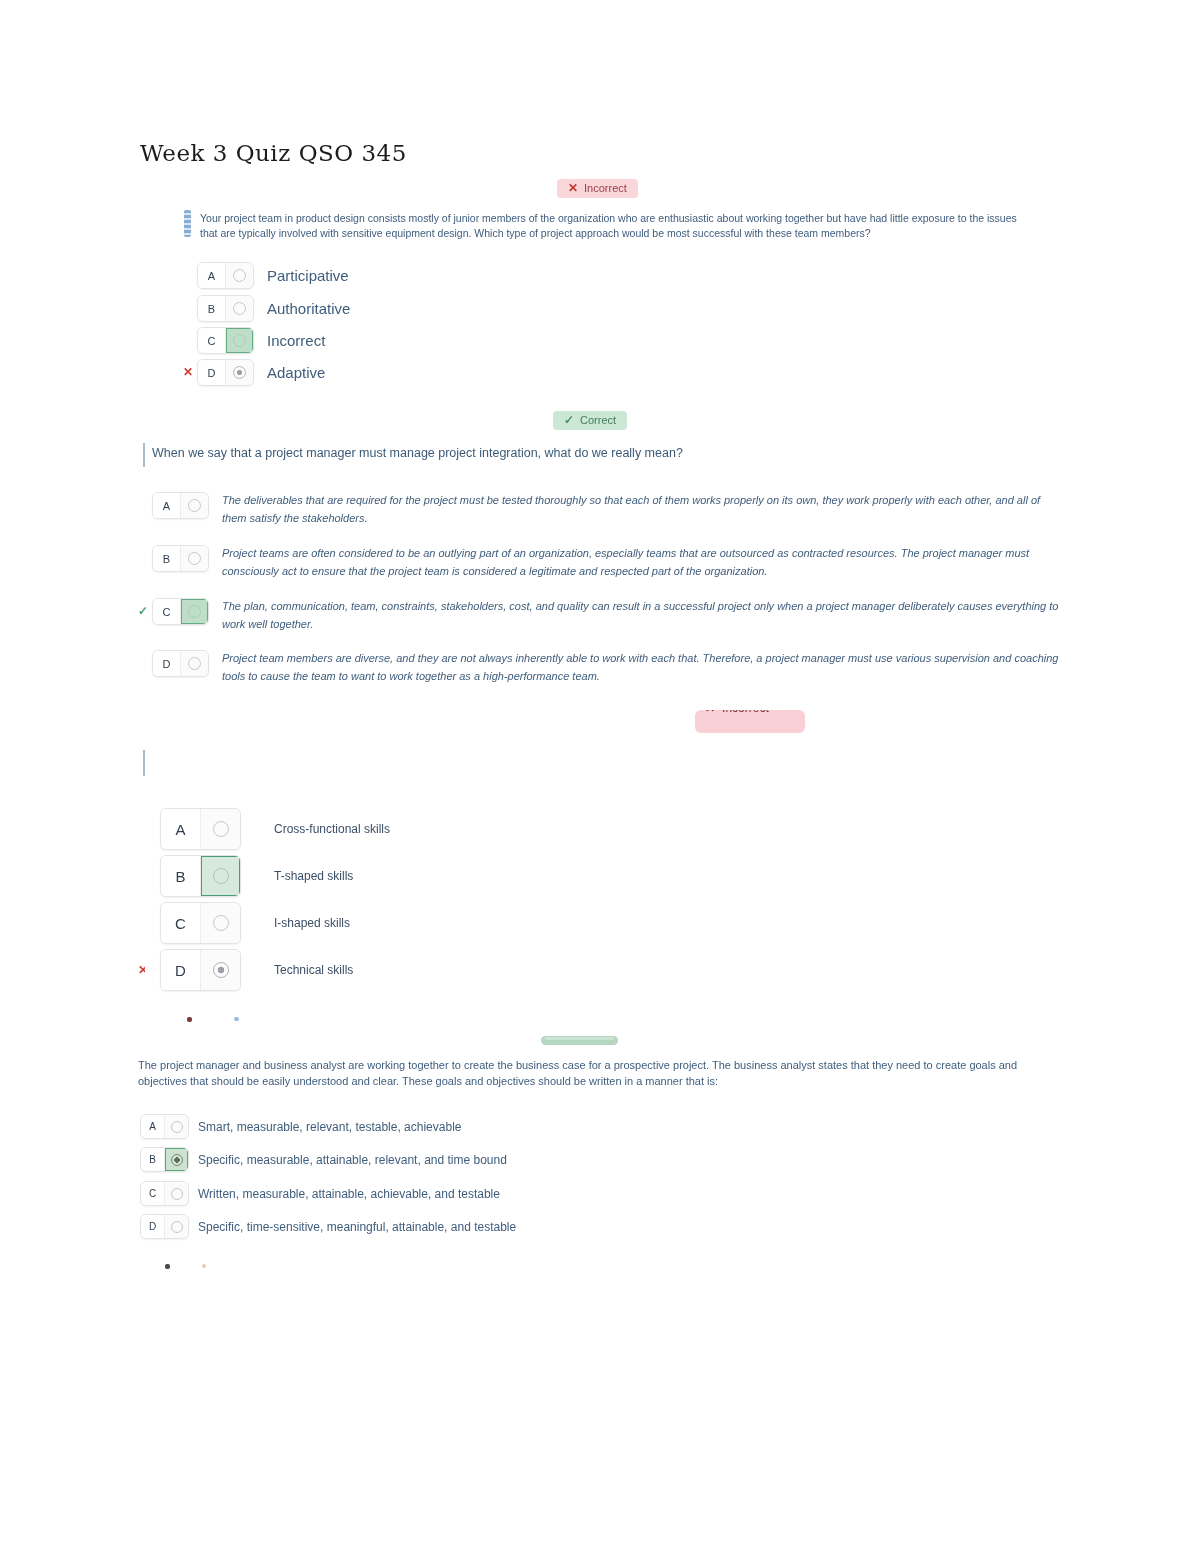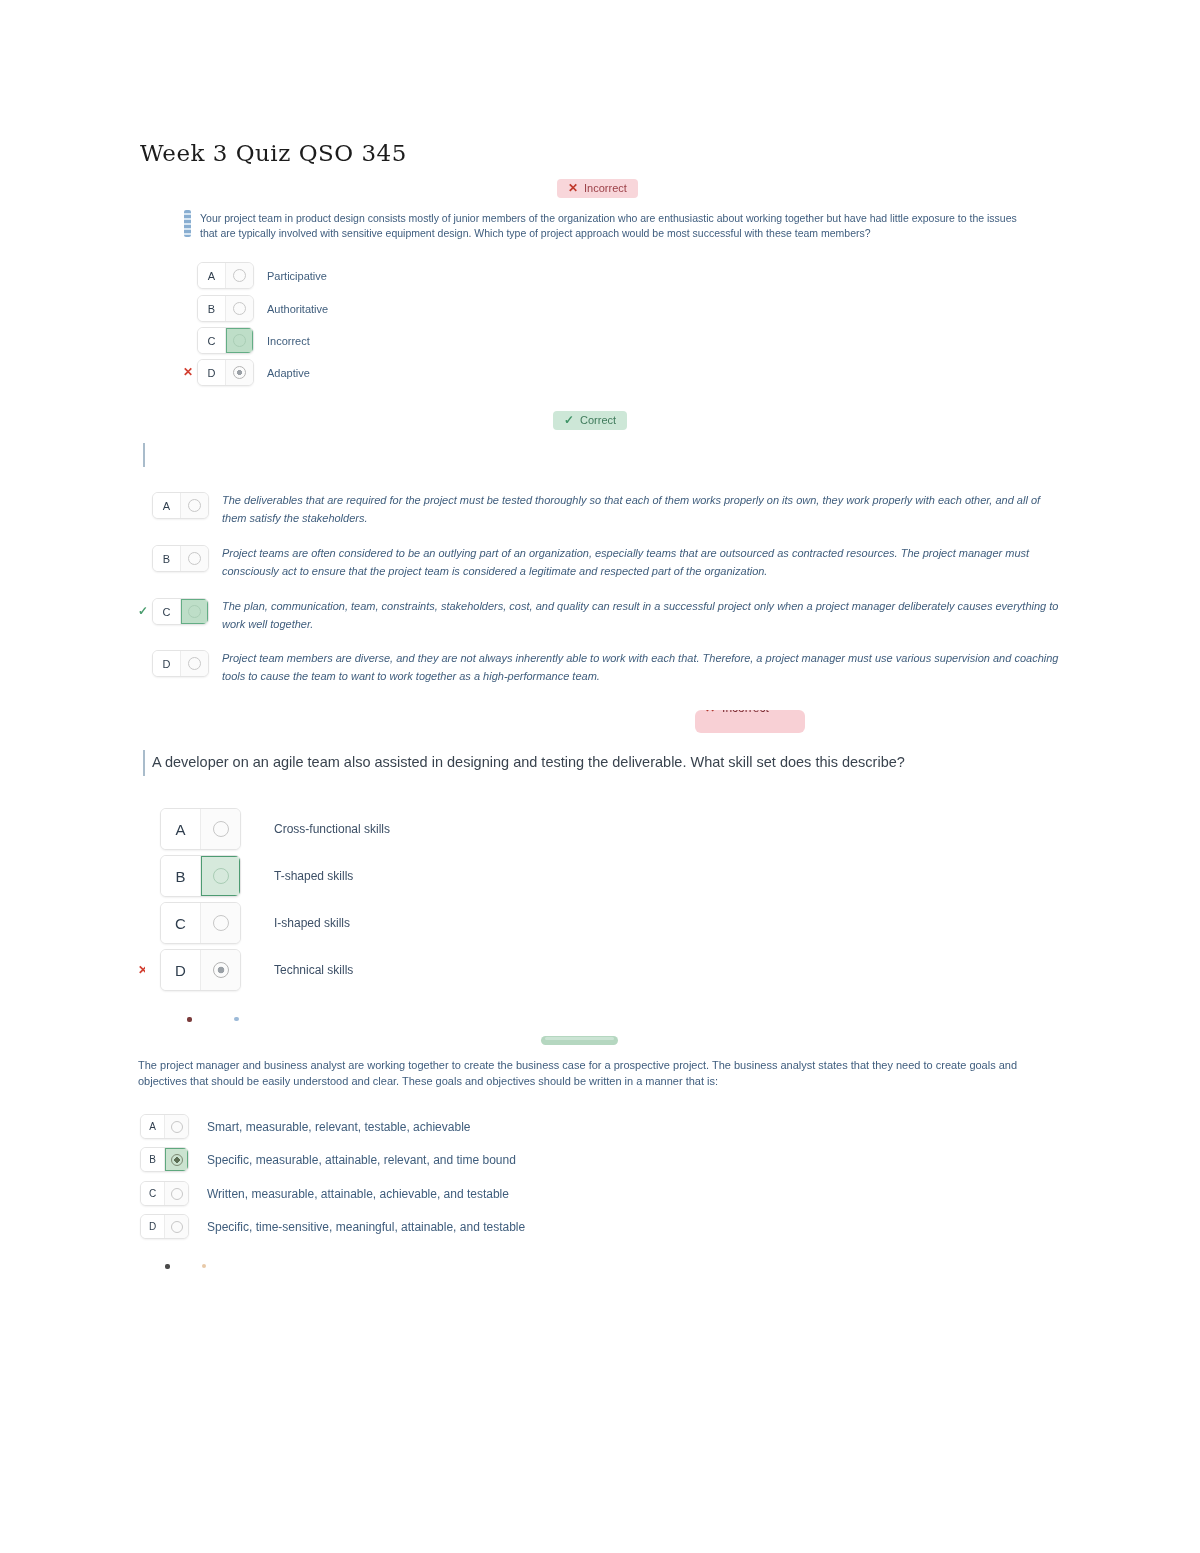--- a/index.html
+++ b/index.html
@@ -50,24 +50,24 @@
   .rc.sel{border-color:#b3b3b3;background:radial-gradient(circle,#9aa0a6 0 34%,transparent 36%);}
   .rc.dark{border-color:#7d8a74;background:radial-gradient(circle,#5c6e54 0 38%,transparent 40%);}
 
   .sz26 .cell{width:27px;height:25px;font-size:11px;}
   .sz26 .rc{width:11px;height:11px;}
   .sz40 .cell{width:39px;height:40px;font-size:15px;}
   .sz40 .rc{width:14px;height:14px;}
   .sz23 .cell{width:23px;height:23px;font-size:10px;}
   .sz23 .rc{width:10px;height:10px;}
 
-  .lbl-s{font-size:11px;color:#3f5d7c;margin-left:13px;align-self:center;}
+  .lbl-s{font-size:15px;color:#3f5d7c;margin-left:13px;align-self:center;}
   .lbl-body{font-size:11px;line-height:17.5px;color:#3f5d7c;margin-left:13px;width:845px;font-style:italic;}
   .lbl-l{font-size:12px;color:#3c4f66;margin-left:33px;align-self:center;}
-  .lbl-m{font-size:12px;color:#3f5d7c;margin-left:18px;align-self:center;}
+  .lbl-m{font-size:12px;color:#3f5d7c;margin-left:9px;align-self:center;}
 
   .mark-x{color:#d23f31;font-size:12px;font-weight:bold;}
   .mark-check{color:#4a9d6e;font-size:12px;font-weight:bold;}
   .clip-half{display:inline-block;width:7px;overflow:hidden;}
 
   .speck{position:absolute;border-radius:2px;}
 </style>
 </head>
 <body>
 
@@ -121,20 +121,21 @@
       </div>
     <div class="lbl-s">Adaptive</div>
   </div>
 
   <div class="abs badge correct" style="left:553px;top:411px;">
     <span class="bc">✓</span>
     <span>Correct</span>
   </div>
 
   <div class="abs bracket" style="left:143px;top:443px;height:24px;"></div>
+  <div class="abs q-med" style="left:152px;top:445px;width:880px;">When we say that a project manager must manage project integration, what do we really mean?</div>
 
   <div class="opt-row" style="left:152px;top:492px;">
     <div class="pill sz26">
         <div class="cell letter">A</div>
       <div class="cell radio">
           <span class="rc"></span>
         </div>
       </div>
     <div class="lbl-body">The deliverables that are required for the project must be tested thoroughly so that each of them works properly on its own, they work properly with each other, and all of them satisfy the stakeholders.</div>
   </div>
@@ -168,21 +169,20 @@
   </div>
 
   <div class="abs badge-clip" style="left:695px;top:710px;width:110px;height:23px;">
     <div class="inner">
         <span class="bx">✕</span>
       <span>Incorrect</span>
       </div>
   </div>
 
   <div class="abs bracket" style="left:143px;top:750px;height:26px;"></div>
-  <div class="abs q-big" style="left:152px;top:752px;width:920px;">A developer on an agile team also assisted in designing and testing the deliverable. What skill set does this describe?</div>
 
   <div class="opt-row" style="left:160px;top:808px;">
     <div class="pill sz40">
         <div class="cell letter">A</div>
       <div class="cell radio">
           <span class="rc"></span>
         </div>
       </div>
     <div class="lbl-l">Cross-functional skills</div>
   </div>

